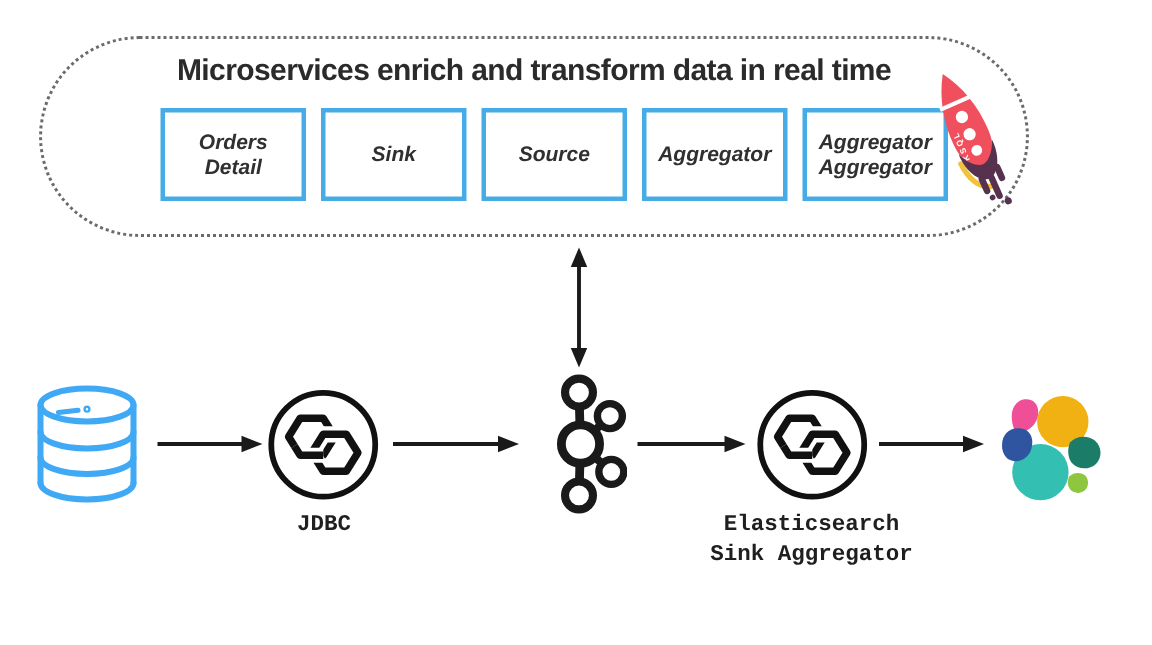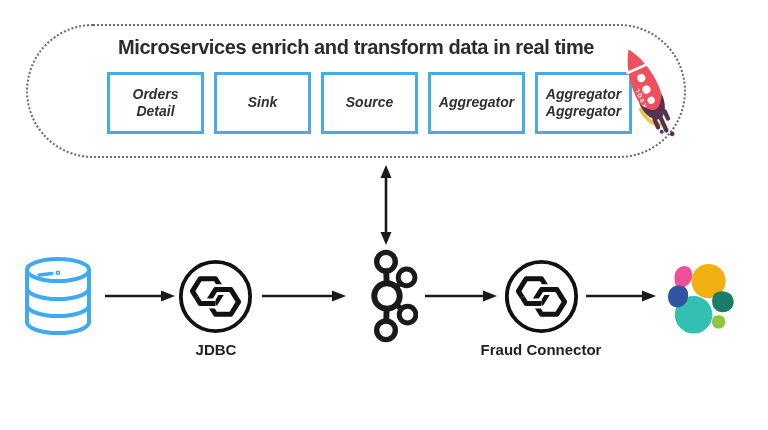--- a/index.html
+++ b/index.html
@@ -24,21 +24,21 @@
     width:97px;height:62px;border:3px solid #47ACE6;box-sizing:border-box;
     display:flex;align-items:center;justify-content:center;text-align:center;
     font-size:14px;font-weight:bold;font-style:italic;color:#303030;
     line-height:1.25;padding:0 4px;background:#fff;
   }
   
   .conn-label{
     position:absolute;width:172px;text-align:center;
     font-size:15px;font-weight:bold;color:#1f1f1f;line-height:1.35;
   }
-  .conn-label span{display:block;}
+  .conn-label span{display:block;font-family:Liberation Mono, monospace;}
   svg{display:block;}
 </style>
 </head>
 <body>
 
 <div class="stage">
 
   <div class="dotted-box">
     <div class="ms-title">Microservices enrich and transform data in real time</div>
     <div class="services">
@@ -144,21 +144,22 @@
 
   <svg class="abs" style="left:503px;top:258px;" width="77" height="77" viewBox="0 0 100 100">
     <circle cx="50" cy="50" r="45" fill="none" stroke="#111111" stroke-width="5"></circle>
     <polygon points="20,43 30,27 50,27 60,43 50,59 30,59" fill="none" stroke="#111111" stroke-width="6.5" stroke-linejoin="round"></polygon>
     <polygon points="40,57 50,41 70,41 80,57 70,73 50,73" fill="none" stroke="#ffffff" stroke-width="14" stroke-linejoin="round"></polygon>
     <polygon points="40,57 50,41 70,41 80,57 70,73 50,73" fill="none" stroke="#111111" stroke-width="6.5" stroke-linejoin="round"></polygon>
     <polyline points="25,51 30,59 50,59" fill="none" stroke="#ffffff" stroke-width="13" stroke-linejoin="round"></polyline>
     <polyline points="25,51 30,59 50,59" fill="none" stroke="#111111" stroke-width="6.5" stroke-linejoin="round"></polyline>
   </svg>
   <div class="conn-label" style="left:455px;top:340px;">
-    <span>Fraud Connector</span>
+    <span>Elasticsearch</span>
+    <span>Sink Aggregator</span>
   </div>
 
   <svg class="abs" style="left:585px;top:289px;" width="72" height="14" viewBox="0 0 72 14">
     <line x1="1" y1="7" x2="58" y2="7" stroke="#1A1A1A" stroke-width="2.6"></line>
     <polygon points="57,1.5 71,7 57,12.5" fill="#1A1A1A"></polygon>
   </svg>
 
   <svg class="abs" style="left:661px;top:254px;" width="84" height="84" viewBox="0 0 76 76">
     <circle cx="43" cy="24.5" r="15.5" fill="#F2B112"></circle>
     <circle cx="29.5" cy="55" r="17" fill="#33BFB2"></circle>

